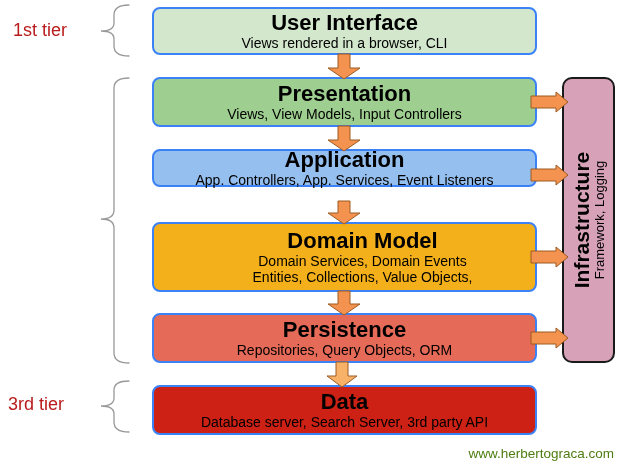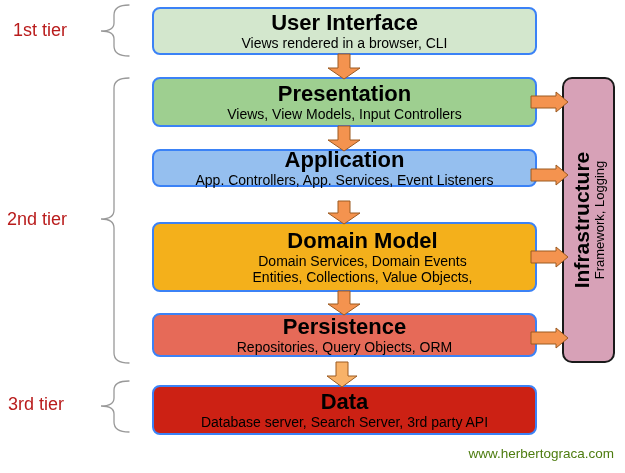--- a/index.html
+++ b/index.html
@@ -12,21 +12,21 @@
     border:2px solid #3b82f6;border-radius:8px;
     display:flex;flex-direction:column;align-items:center;justify-content:center;
     z-index:1;
   }
   .layer-title{font-weight:bold;font-size:22px;line-height:1.08;color:#000;white-space:nowrap;}
   .layer-subtitle{font-size:14px;line-height:1.15;color:#000;white-space:nowrap;}
   .layer-ui{top:7px;height:48px;}
   .layer-presentation{top:77px;height:50px;}
   .layer-application{top:149px;height:38px;}
   .layer-domain{top:222px;height:70px;}
-  .layer-persistence{top:313px;height:44px;}
+  .layer-persistence{top:313px;height:50px;}
   .layer-data{top:385px;height:50px;}
   .infra{
     position:absolute;left:562px;top:77px;width:53px;height:286px;box-sizing:border-box;
     border:2px solid #1a1a1a;border-radius:10px;z-index:1;
   }
   .infra-rotor{
     position:absolute;left:50%;top:50%;width:286px;height:53px;
     transform:translate(-50%,-50%) rotate(-90deg);
     display:flex;flex-direction:column;align-items:center;justify-content:center;
   }
@@ -42,21 +42,20 @@
     position:absolute;right:11px;top:446px;font-size:13.5px;color:#4d7c0f;z-index:1;
   }
   svg.connectors{position:absolute;left:0;top:0;z-index:2;pointer-events:none;}
 </style>
 </head>
 <body>
 
 <div class="stage">
 
   <div class="tier-label tier-label-1">1st tier</div>
-  <div class="tier-label tier-label-2">2nd tier</div>
   <div class="tier-label tier-label-3">3rd tier</div>
 
   <div class="layer layer-ui" style="background-color: rgb(211, 231, 205);">
     <div class="layer-title">User Interface</div>
     <div class="layer-subtitle">Views rendered in a browser, CLI</div>
   </div>
 
   <div class="layer layer-presentation" style="background-color: rgb(158, 207, 144);">
     <div class="layer-title">Presentation</div>
     <div class="layer-subtitle">Views, View Models, Input Controllers</div>

